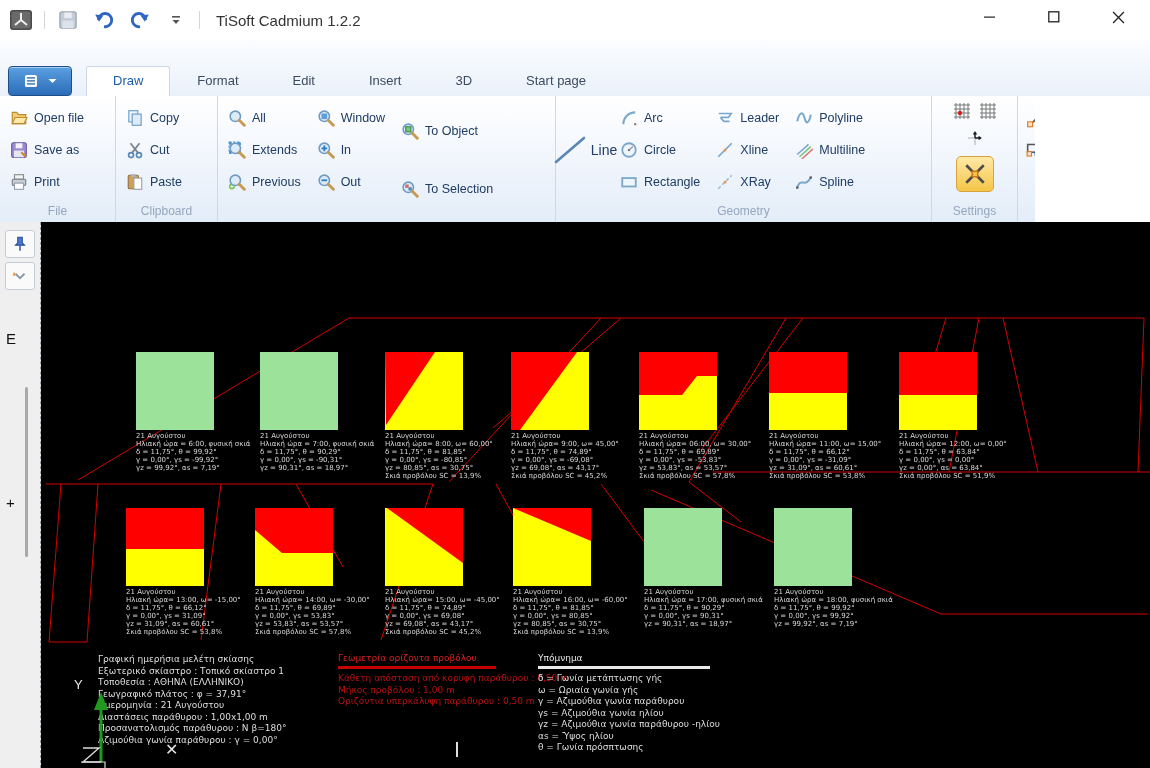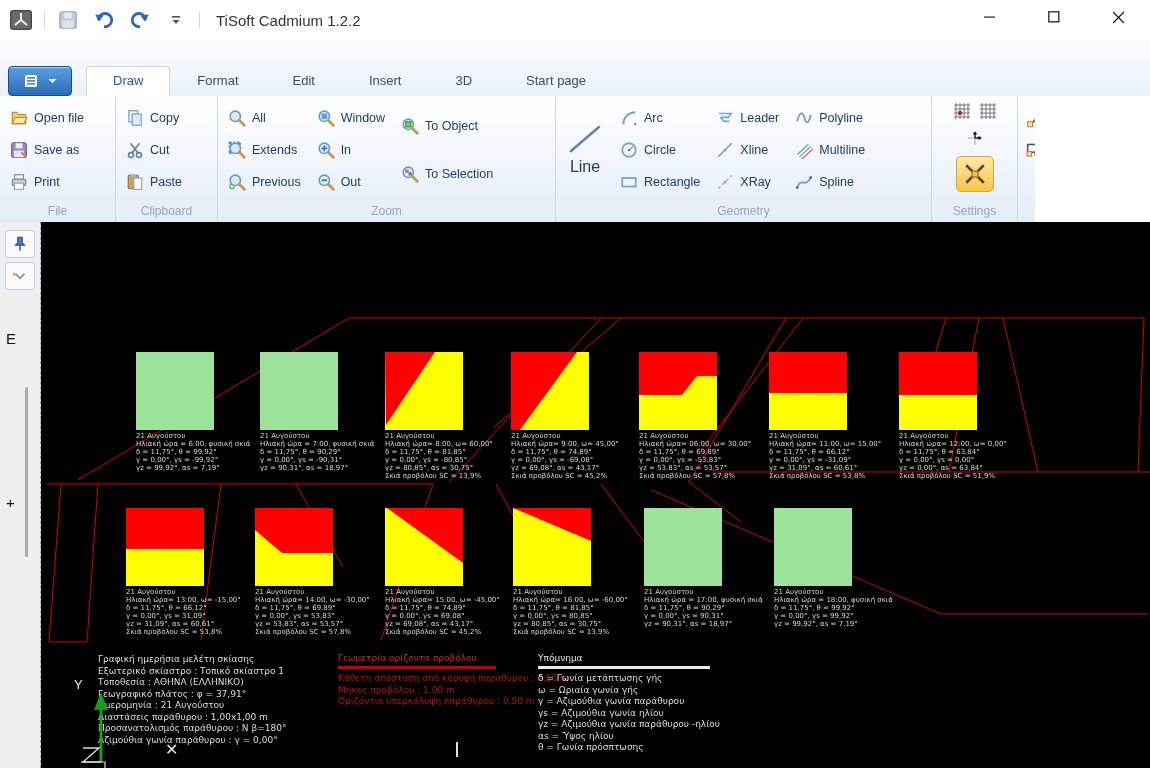--- a/index.html
+++ b/index.html
@@ -25,22 +25,22 @@
   
   .ribbon{position:absolute;left:0;top:96px;width:1035px;height:126px;
           background:linear-gradient(#ffffff,#f0f5fc 55%,#e3edf8);border-bottom:1px solid #b9c7d8;
           display:flex;overflow:hidden;}
   .rgroup{display:flex;flex-direction:column;border-right:1px solid #ccd9e7;box-sizing:border-box;padding:2px 2px 0 2px;flex:none;}
   .rgroup-body{flex:1;display:flex;}
   .rgroup-label{height:20px;text-align:center;font-size:12px;color:#94a7bf;line-height:18px;white-space:nowrap;overflow:hidden;}
   .rcol{display:flex;flex-direction:column;justify-content:flex-start;}
   .rbtn{display:flex;align-items:center;gap:6px;height:30px;padding:0 7px;font-size:12.5px;color:#1e3c64;
         border:1px solid transparent;border-radius:3px;cursor:default;white-space:nowrap;}
-  .bigbtn{width:48px;display:flex;flex-direction:column;align-items:center;justify-content:center;gap:4px;
-          font-size:16px;color:#1e3c64;border:1px solid transparent;border-radius:3px;padding:4px 2px;}
+  .bigbtn{width:48px;display:flex;flex-direction:row;align-items:center;justify-content:center;gap:4px;
+          font-size:14px;color:#1e3c64;border:1px solid transparent;border-radius:3px;padding:4px 2px;}
   .ic{display:inline-flex;width:18px;height:18px;flex:none;}
   .ic svg{width:100%;height:100%;}
   .ic.big{width:34px;height:30px;}
   .snapgrid{display:grid;grid-template-columns:repeat(4,33px);grid-auto-rows:32px;align-content:center;}
   .snapbtn{display:flex;align-items:center;justify-content:center;border-radius:3px;}
   .snapbtn .ic{width:22px;height:22px;}
   .xbig{width:36px;height:34px;border:1px solid #d9a23a;border-radius:5px;
         background:linear-gradient(#ffe9a8,#f5c548);display:flex;align-items:center;justify-content:center;}
   
   .workspace{position:absolute;left:0;top:222px;width:1150px;height:546px;display:flex;}
@@ -309,21 +309,20 @@
                   <circle cx="6.5" cy="6.5" r="4.6" fill="#dcebf7" stroke="#6d9cc4" stroke-width="1.4"></circle>
                   <line x1="10" y1="10" x2="14.5" y2="14.5" stroke="#c79a52" stroke-width="2.6" stroke-linecap="round"></line>
                   <rect x="3.8" y="4" width="3" height="3" fill="#d96a6a"></rect>
                   <rect x="6.6" y="6.4" width="3" height="3" fill="#5b87b5"></rect>
                 </svg>
               </span>
               <span>To Selection</span>
             </div>
           </div>
         </div>
-        <div class="rgroup-label">Zoom</div>
       </div>
       <div class="rgroup" style="width: 376px;">
         <div class="rgroup-body">
           <div class="bigbtn">
             <span class="ic big">
               <svg viewBox="0 0 34 30">
                 <line x1="3" y1="27" x2="31" y2="3" stroke="#5b87b5" stroke-width="2.6" stroke-linecap="round"></line>
               </svg>
             </span>
             <span>Line</span>

